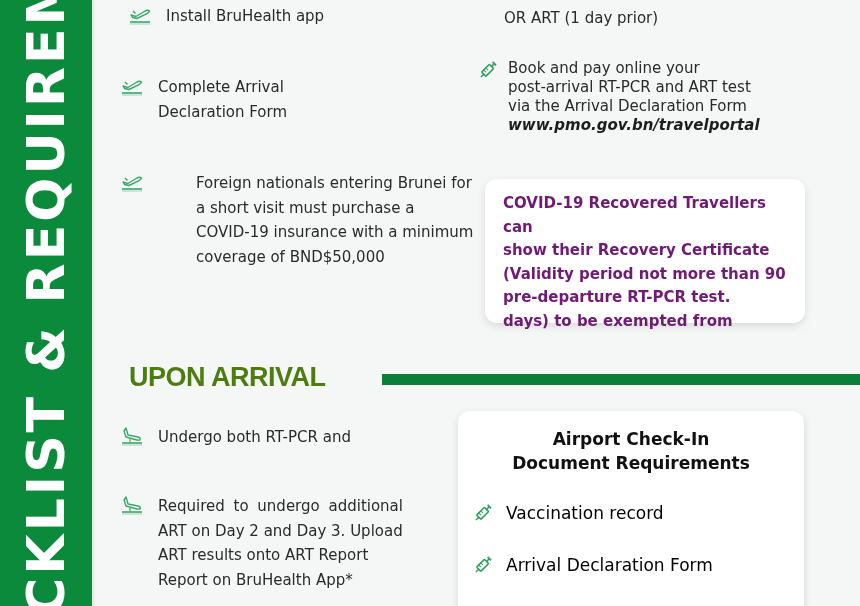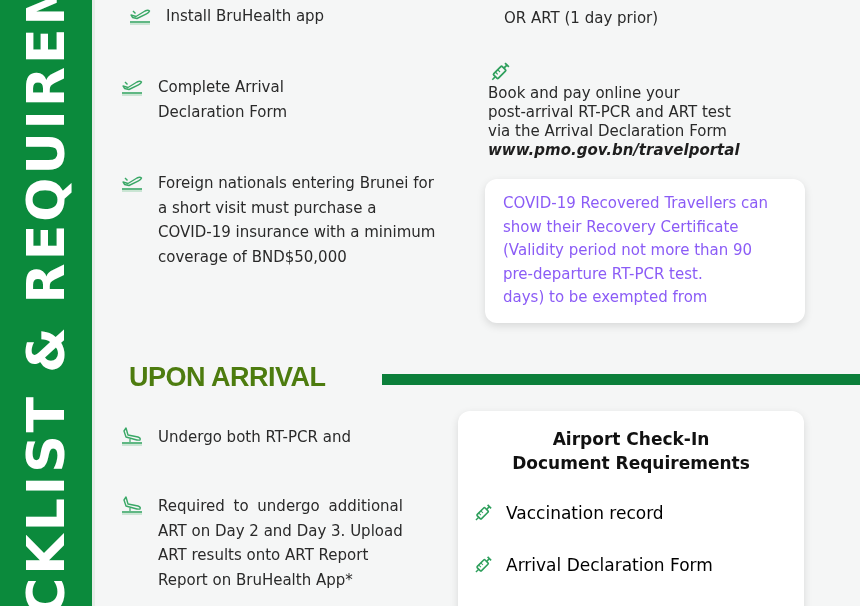--- a/index.html
+++ b/index.html
@@ -49,22 +49,22 @@
     .url { font-style: italic; font-weight: bold; color: #1e1e1e; }
     .card {
       position: absolute;
       background: #ffffff;
       border-radius: 12px;
       box-shadow: 0 3px 8px rgba(0,0,0,0.12);
     }
     .card-text {
       font-size: 15px;
       line-height: 23.5px;
-      color: #8b5cf6;
-      font-weight: 400;
+      color: #701a75;
+      font-weight: 700;
     }
     .section-heading {
       position: absolute;
       left: 129px; top: 362px;
       font-size: 27px;
       font-weight: 900;
       color: #4d7c0f;
       letter-spacing: -0.5px;
       font-family: "Liberation Sans", sans-serif;
     }
@@ -133,21 +133,21 @@
 <div class="item" style="left:120px; top:75px;">
   <svg class="icon">
       <use href="#sym-depart"></use>
     </svg>
   <div class="text">
     <div>Complete Arrival</div>
     <div>Declaration Form</div>
   </div>
 </div>
 
-<div class="item" style="left:120px; top:171px;">
+<div class="item" style="left:120px; top:171px;gap:38px;">
   <svg class="icon">
       <use href="#sym-depart"></use>
     </svg>
   <div class="text">
     <div>Foreign nationals entering Brunei for</div>
     <div>a short visit must purchase a</div>
     <div>COVID-19 insurance with a minimum</div>
     <div>coverage of BND$50,000</div>
   </div>
 </div>
@@ -155,21 +155,21 @@
 <div class="item" style="left:472px; top:-19px;">
   <svg class="icon" style="margin-right:8px">
       <use href="#sym-syringe"></use>
     </svg>
   <div class="text">
     <div>&nbsp;</div>
     <div>OR ART (1 day prior)</div>
   </div>
 </div>
 
-<div class="item" style="left:488px; top:59px;flex-direction:column;">
+<div class="item" style="left:476px; top:59px;">
   <svg class="icon" style="margin-right:8px">
       <use href="#sym-syringe"></use>
     </svg>
   <div class="text" style="line-height:19px">
     <div>Book and pay online your</div>
     <div>post-arrival RT-PCR and ART test</div>
     <div>via the Arrival Declaration Form</div>
     <div class="url">www.pmo.gov.bn/travelportal</div>
   </div>
 </div>

